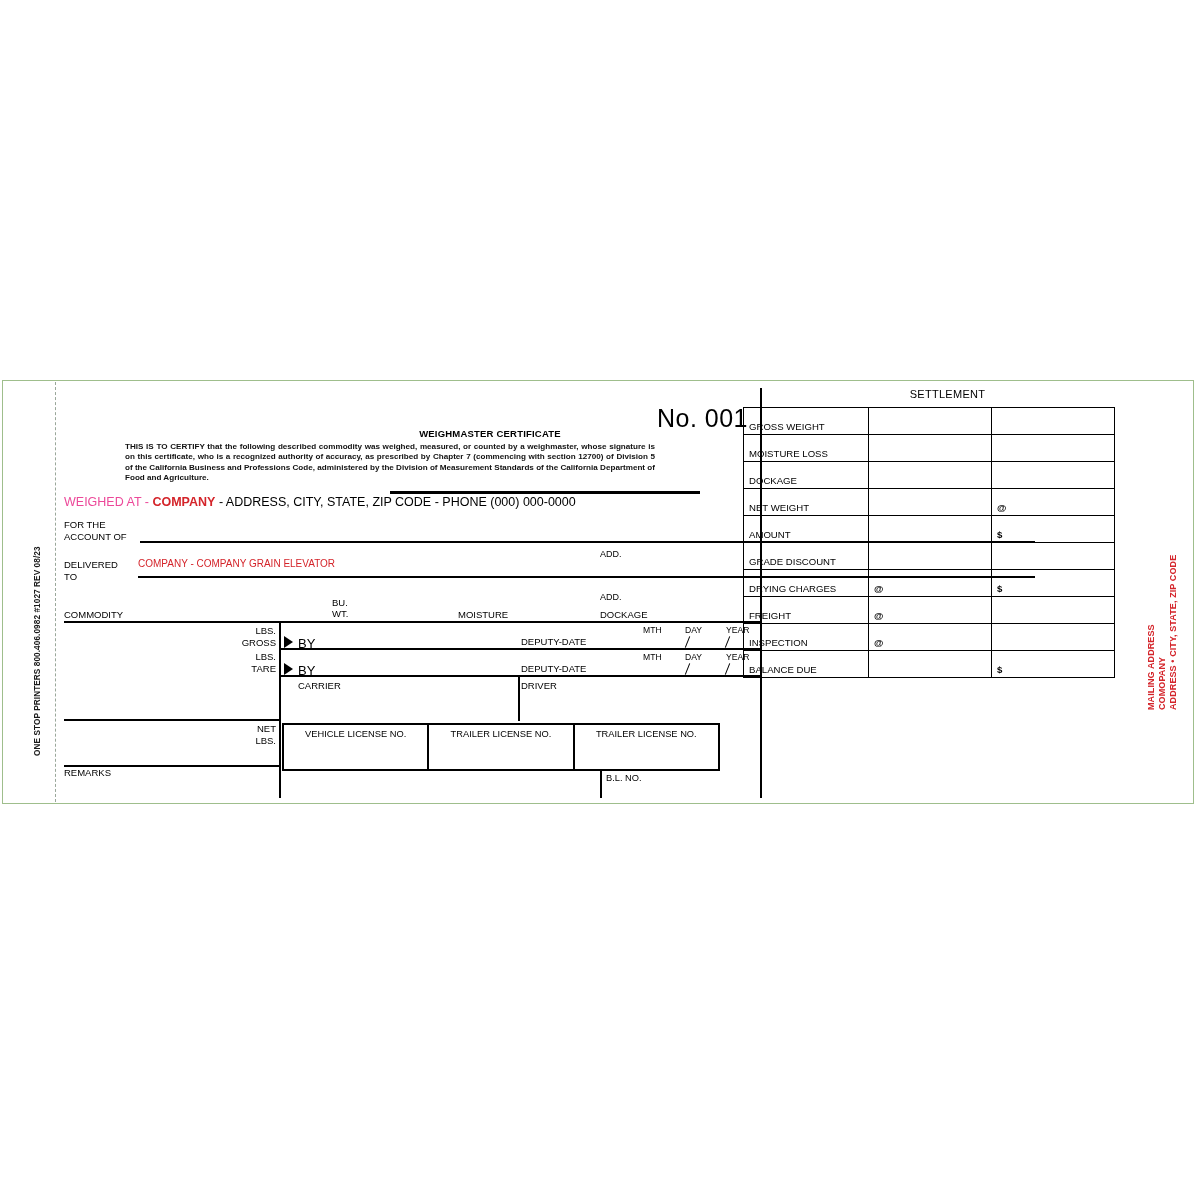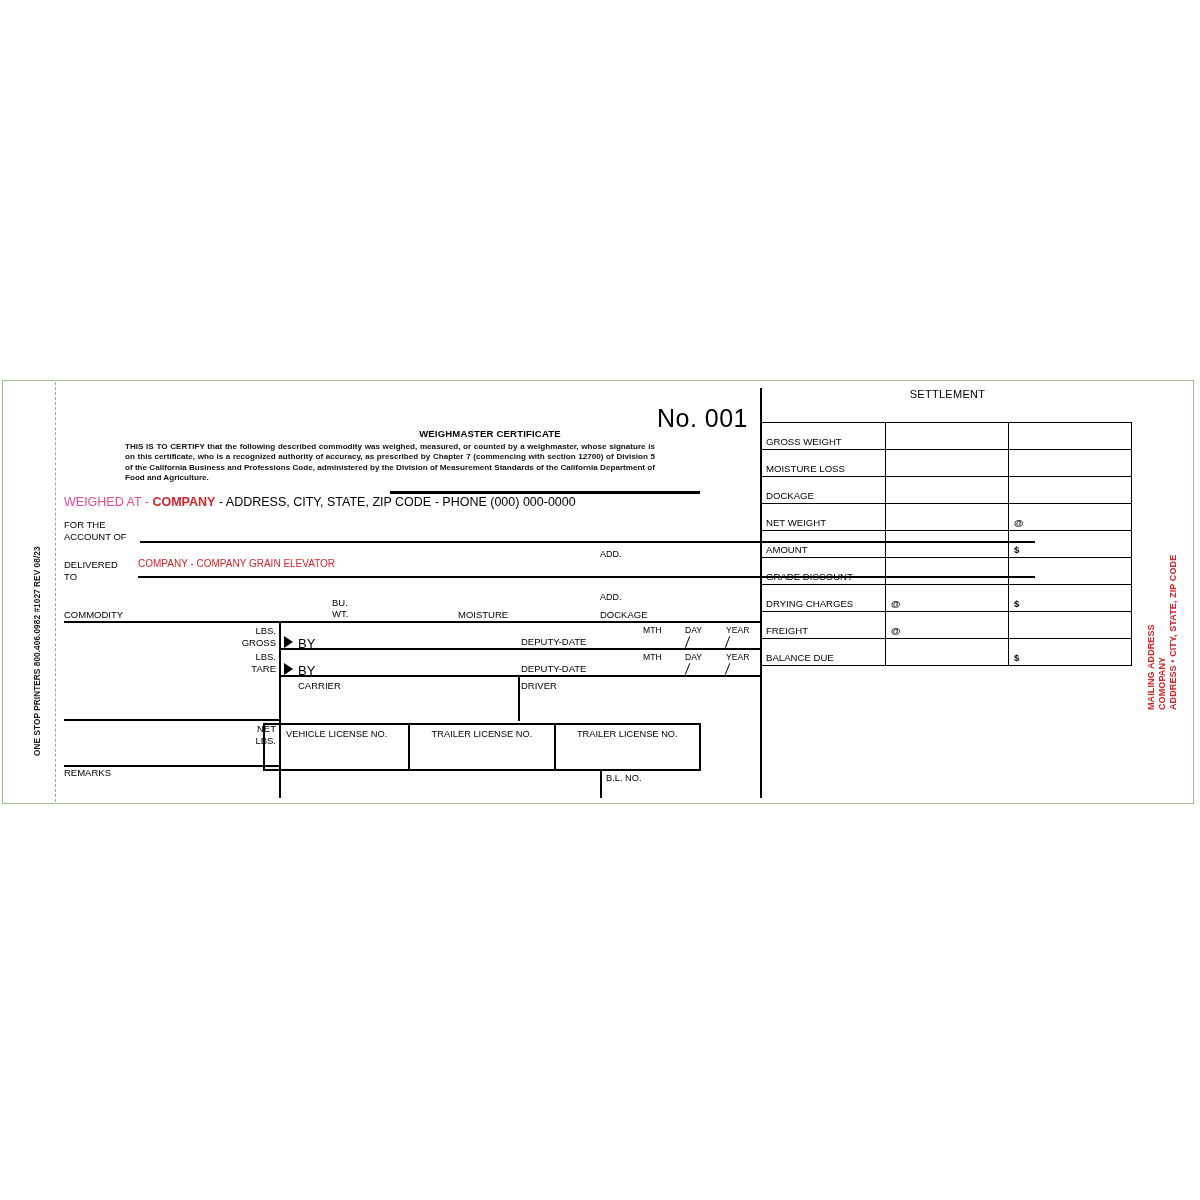--- a/index.html
+++ b/index.html
@@ -322,21 +322,21 @@
     left: 219px;
     top: 335px;
     height: 77px;
     width: 0;
     border-left: 2.4px solid #000;
   }
 
   
   #license-row {
     position: absolute;
-    left: 203px;
+    left: 222px;
     top: 337px;
     width: 438px;
     height: 48px;
     border: 2.2px solid #000;
     box-sizing: border-box;
     display: flex;
   }
   #license-row .cell {
     flex: 1;
     border-right: 2.2px solid #000;
@@ -376,26 +376,25 @@
   #settle-spine {
     position: absolute;
     left: 700px;
     top: 2px;
     width: 0;
     height: 410px;
     border-left: 2.3px solid #000;
   }
   #settle-table {
     position: absolute;
-    left: 700px;
+    left: 683px;
     top: 21px;
     width: 371px;
     border-collapse: collapse;
     table-layout: fixed;
-    margin-top: 15px;
   }
   #settle-table td {
     border: 1.7px solid #000;
     height: 27px;
     padding: 0 0 2px 5px;
     font-size: 9.6px;
     vertical-align: bottom;
     box-sizing: border-box;
   }
   #settle-table td.lbl { width: 125px; }
@@ -562,20 +561,25 @@
             <td class="lbl">DRYING CHARGES</td>
             <td class="c2 sym">@</td>
             <td class="c3 symdollar">$</td>
           </tr>
           <tr>
             <td class="lbl">FREIGHT</td>
             <td class="c2 sym">@</td>
             <td class="c3"></td>
           </tr>
           <tr>
+            <td class="lbl">INSPECTION</td>
+            <td class="c2 sym">@</td>
+            <td class="c3"></td>
+          </tr>
+          <tr>
             <td class="lbl">BALANCE DUE</td>
             <td class="c2"></td>
             <td class="c3 symdollar">$</td>
           </tr>
         </tbody>
     </table>
 
   </div>
 </div>
 

